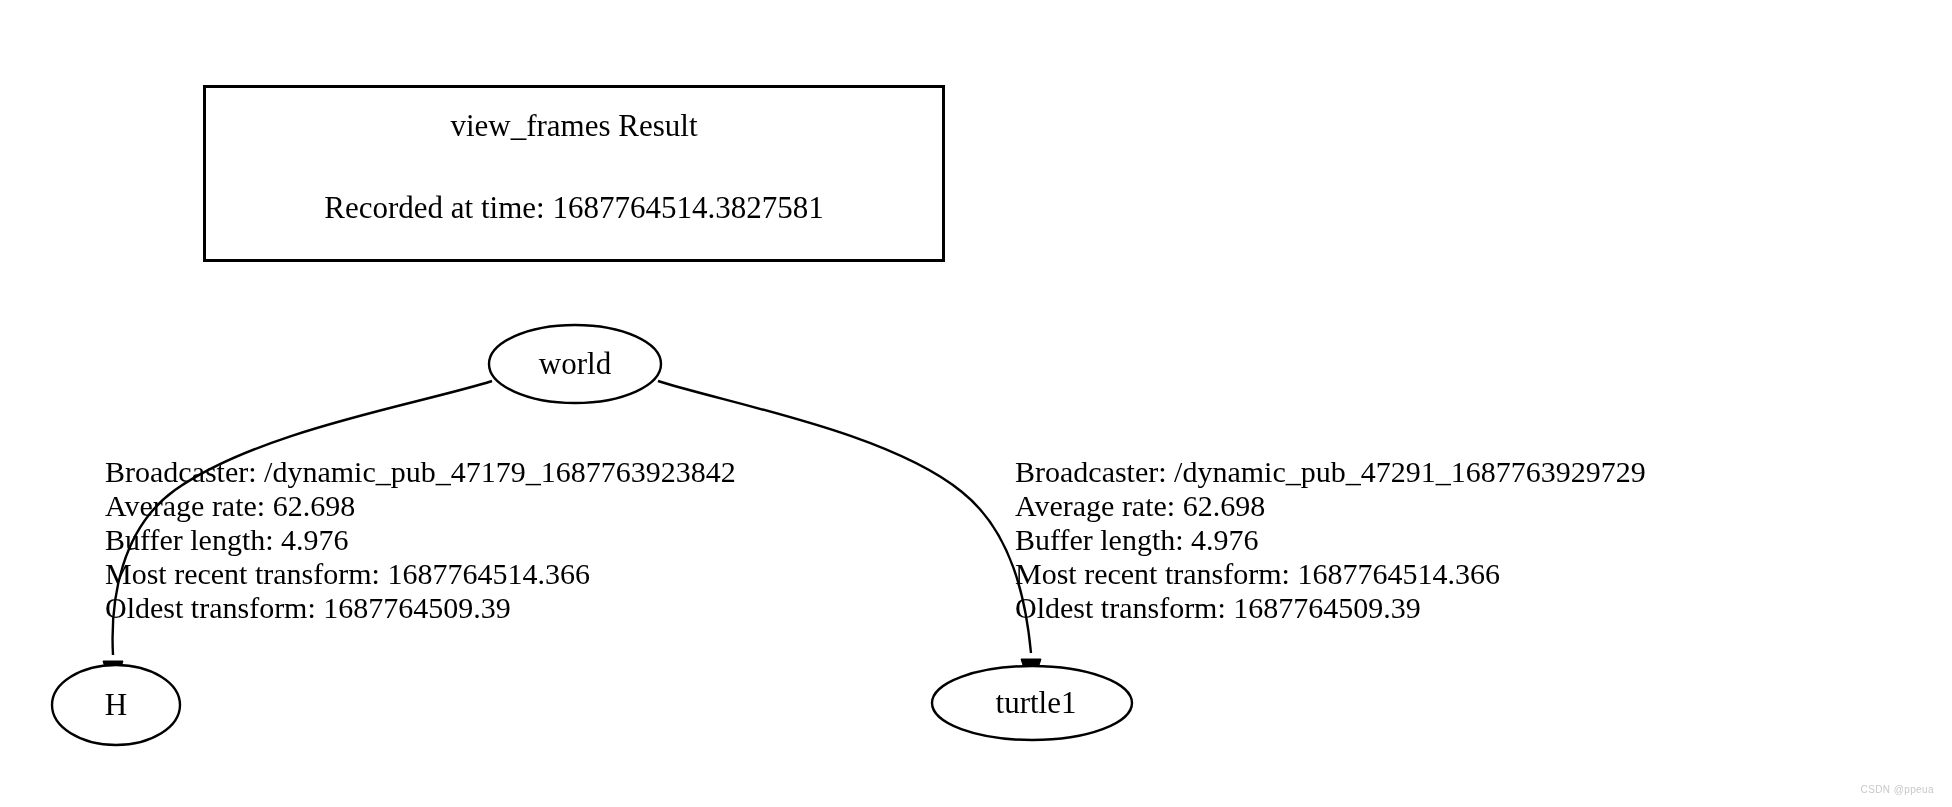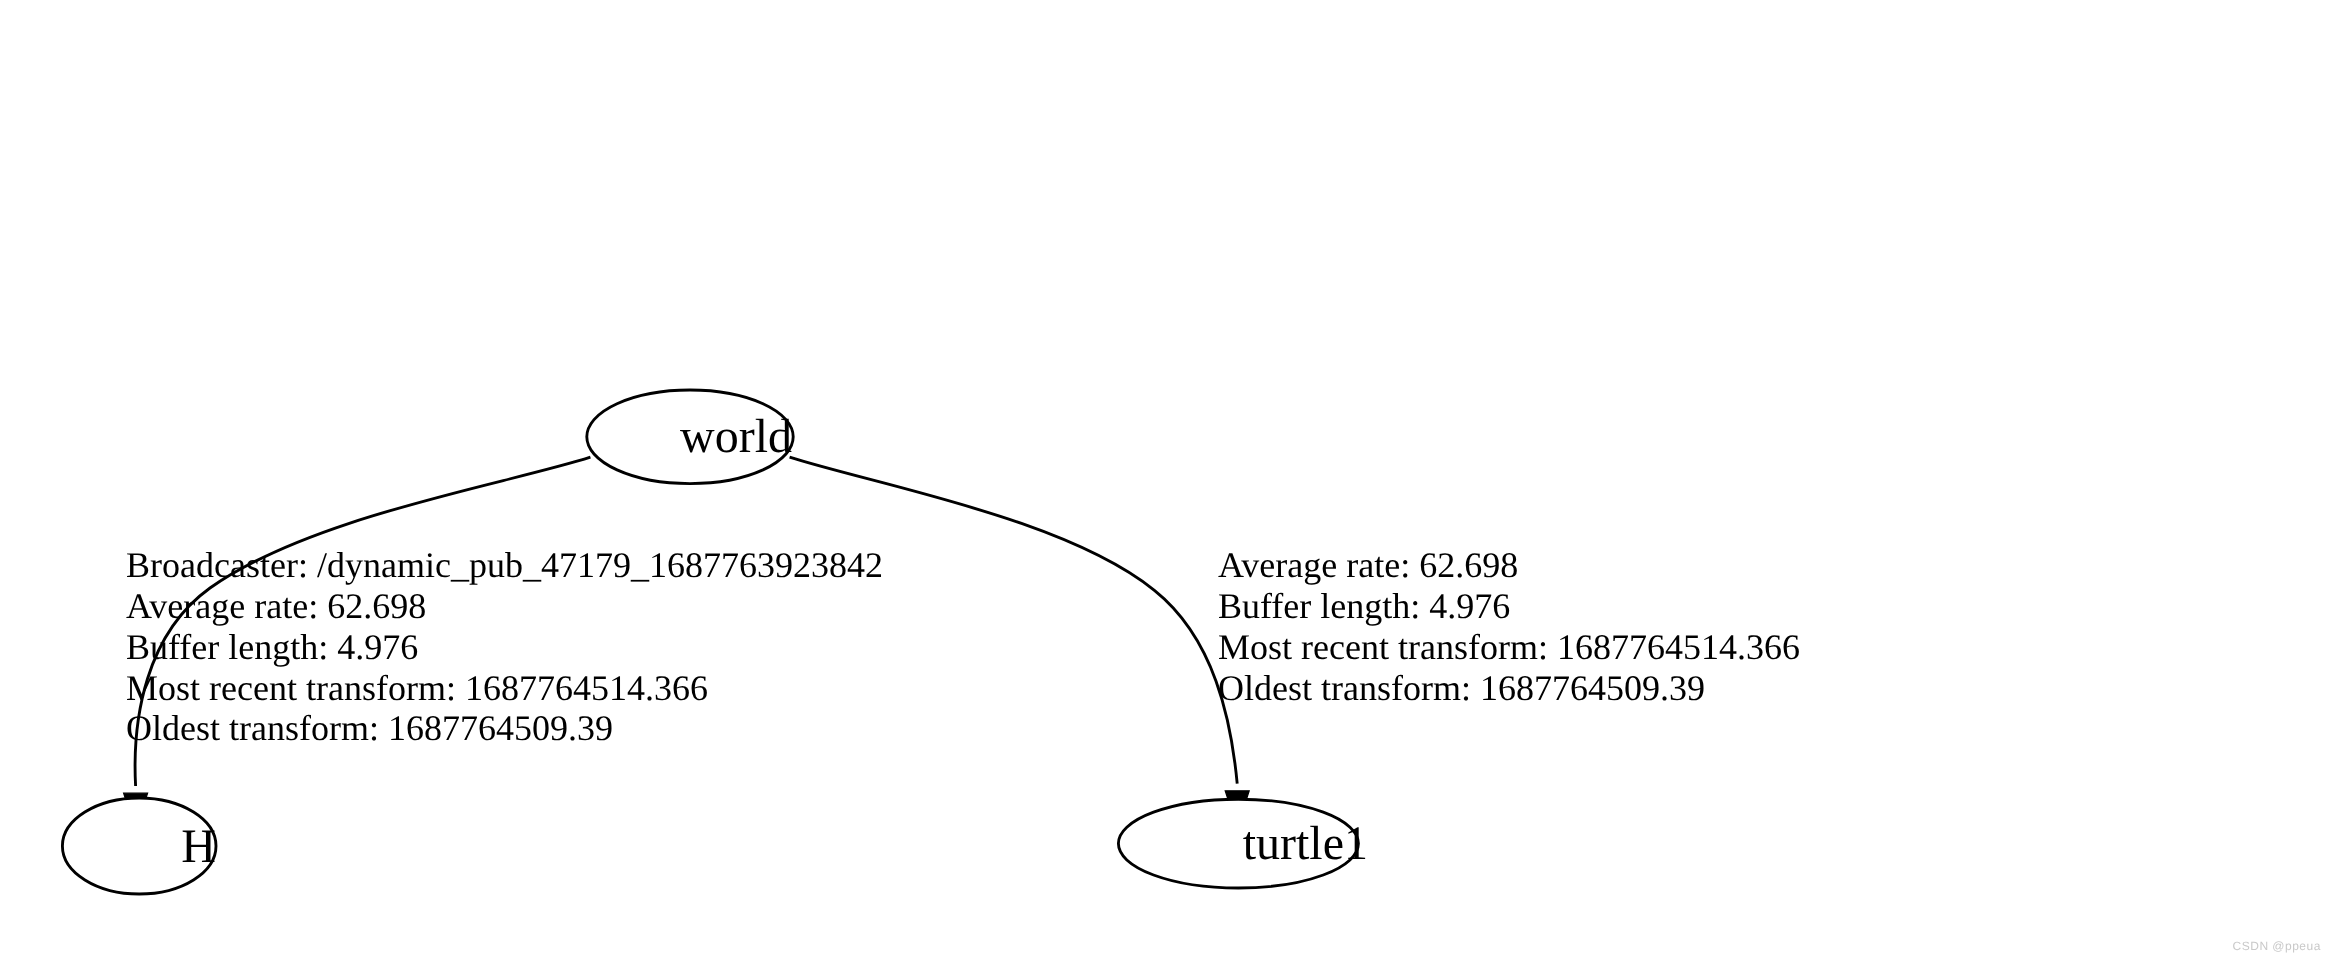--- a/index.html
+++ b/index.html
@@ -71,22 +71,22 @@
   }
   .arrow-head {
     fill: #000000;
     stroke: #000000;
     stroke-width: 1;
   }
 
   
   .node-label {
     position: absolute;
-    text-align: right;
-    font-size: 40px;
+    text-align: center;
+    font-size: 31px;
     line-height: 31px;
     white-space: nowrap;
   }
   #node-label-world { left: 490px; top: 348px; width: 170px; }
   #node-label-h     { left: 52px;  top: 689px; width: 128px; }
   #node-label-turtle1 { left: 932px; top: 687px; width: 208px; }
 
   
   .edge-info {
     position: absolute;
@@ -126,36 +126,41 @@
     <g>
       <path class="edge-path" d="M 658,381 C 730,404 888,432 962,492 C 1012,532 1026,600 1031,653"></path>
       <polygon class="arrow-head" points="1021,659 1041,659 1031,690"></polygon>
     </g>
 
     <ellipse class="node-ellipse" cx="575" cy="364" rx="86" ry="39"></ellipse>
     <ellipse class="node-ellipse" cx="116" cy="705" rx="64" ry="40"></ellipse>
     <ellipse class="node-ellipse" cx="1032" cy="703" rx="100" ry="37"></ellipse>
   </svg>
 
+  <div id="result-box">
+    <div id="result-title">view_frames Result</div>
+    <div id="result-time">Recorded at time: 1687764514.3827581</div>
+  </div>
 
   <div class="node-label" id="node-label-world">world</div>
 
   <div class="node-label" id="node-label-h">H</div>
 
   <div class="node-label" id="node-label-turtle1">turtle1</div>
 
   <div class="edge-info" id="edge-info-left">
     <div>Broadcaster: /dynamic_pub_47179_1687763923842</div>
     <div>Average rate: 62.698</div>
     <div>Buffer length: 4.976</div>
     <div>Most recent transform: 1687764514.366</div>
     <div>Oldest transform: 1687764509.39</div>
   </div>
 
   <div class="edge-info" id="edge-info-right">
+    <div>Broadcaster: /dynamic_pub_47291_1687763929729</div>
     <div>Average rate: 62.698</div>
     <div>Buffer length: 4.976</div>
     <div>Most recent transform: 1687764514.366</div>
     <div>Oldest transform: 1687764509.39</div>
   </div>
 
   <div id="watermark">CSDN @ppeua</div>
 
 </div>
 

